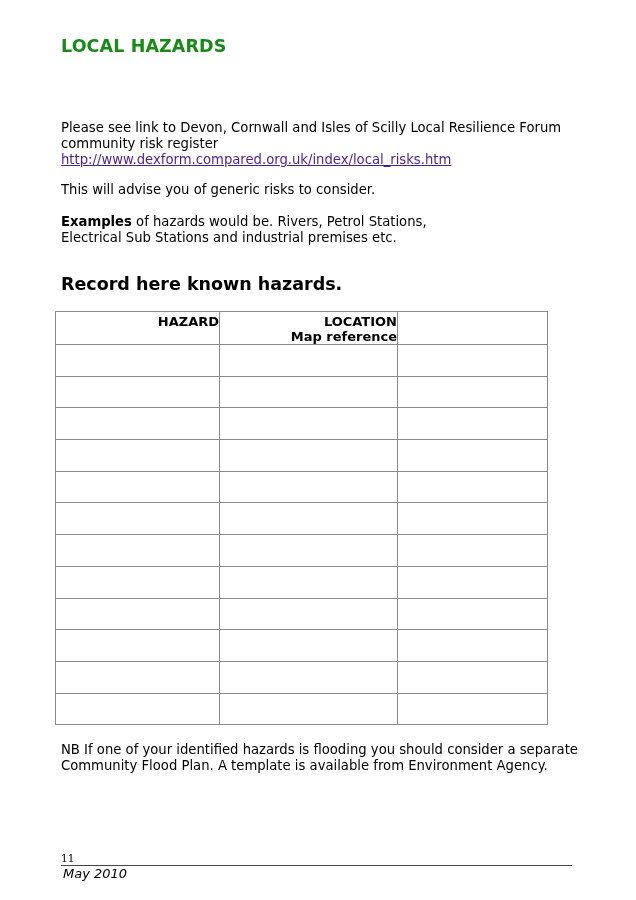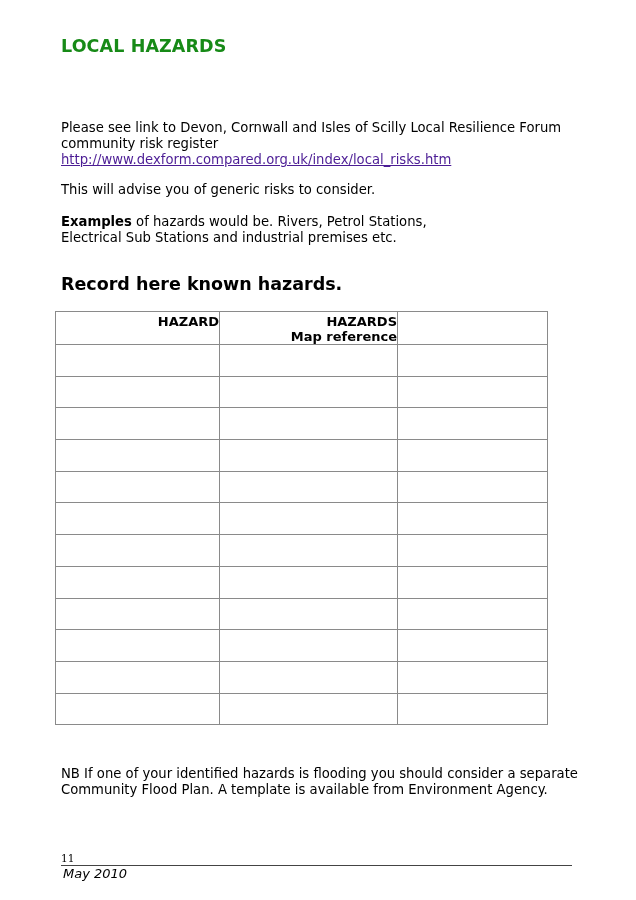--- a/index.html
+++ b/index.html
@@ -45,21 +45,21 @@
 
   <h2 class="h2">Record here known hazards.</h2>
 
   <table class="hz">
     <tbody>
         <tr class="head">
       <td class="c1">
             <span class="hdr">HAZARD</span>
           </td>
       <td class="c2">
-            <span class="hdr"><span>HAZARDS</span><br><span>Map reference</span></span>
+            <span class="hdr"><span>LOCATION</span><br><span>Map reference</span></span>
           </td>
       <td class="c3"></td>
     </tr>
     <tr class="body">
           <td class="c1"></td>
           <td class="c2"></td>
           <td class="c3"></td>
         </tr>
     <tr class="body">
           <td class="c1"></td>
@@ -112,21 +112,21 @@
           <td class="c3"></td>
         </tr>
     <tr class="body">
           <td class="c1"></td>
           <td class="c2"></td>
           <td class="c3"></td>
         </tr>
   </tbody>
     </table>
 
-  <p class="para" style="top:766px;">
+  <p class="para" style="top:742px;">
     <span>NB If one of your identified hazards is flooding you should consider a separate</span><br>
     <span>Community Flood Plan. A template is available from Environment Agency.</span>
   </p>
 
   <div class="footer-num">11</div>
   <div class="footer-rule"></div>
   <div class="footer-date">May 2010</div>
 
 </div>
 

